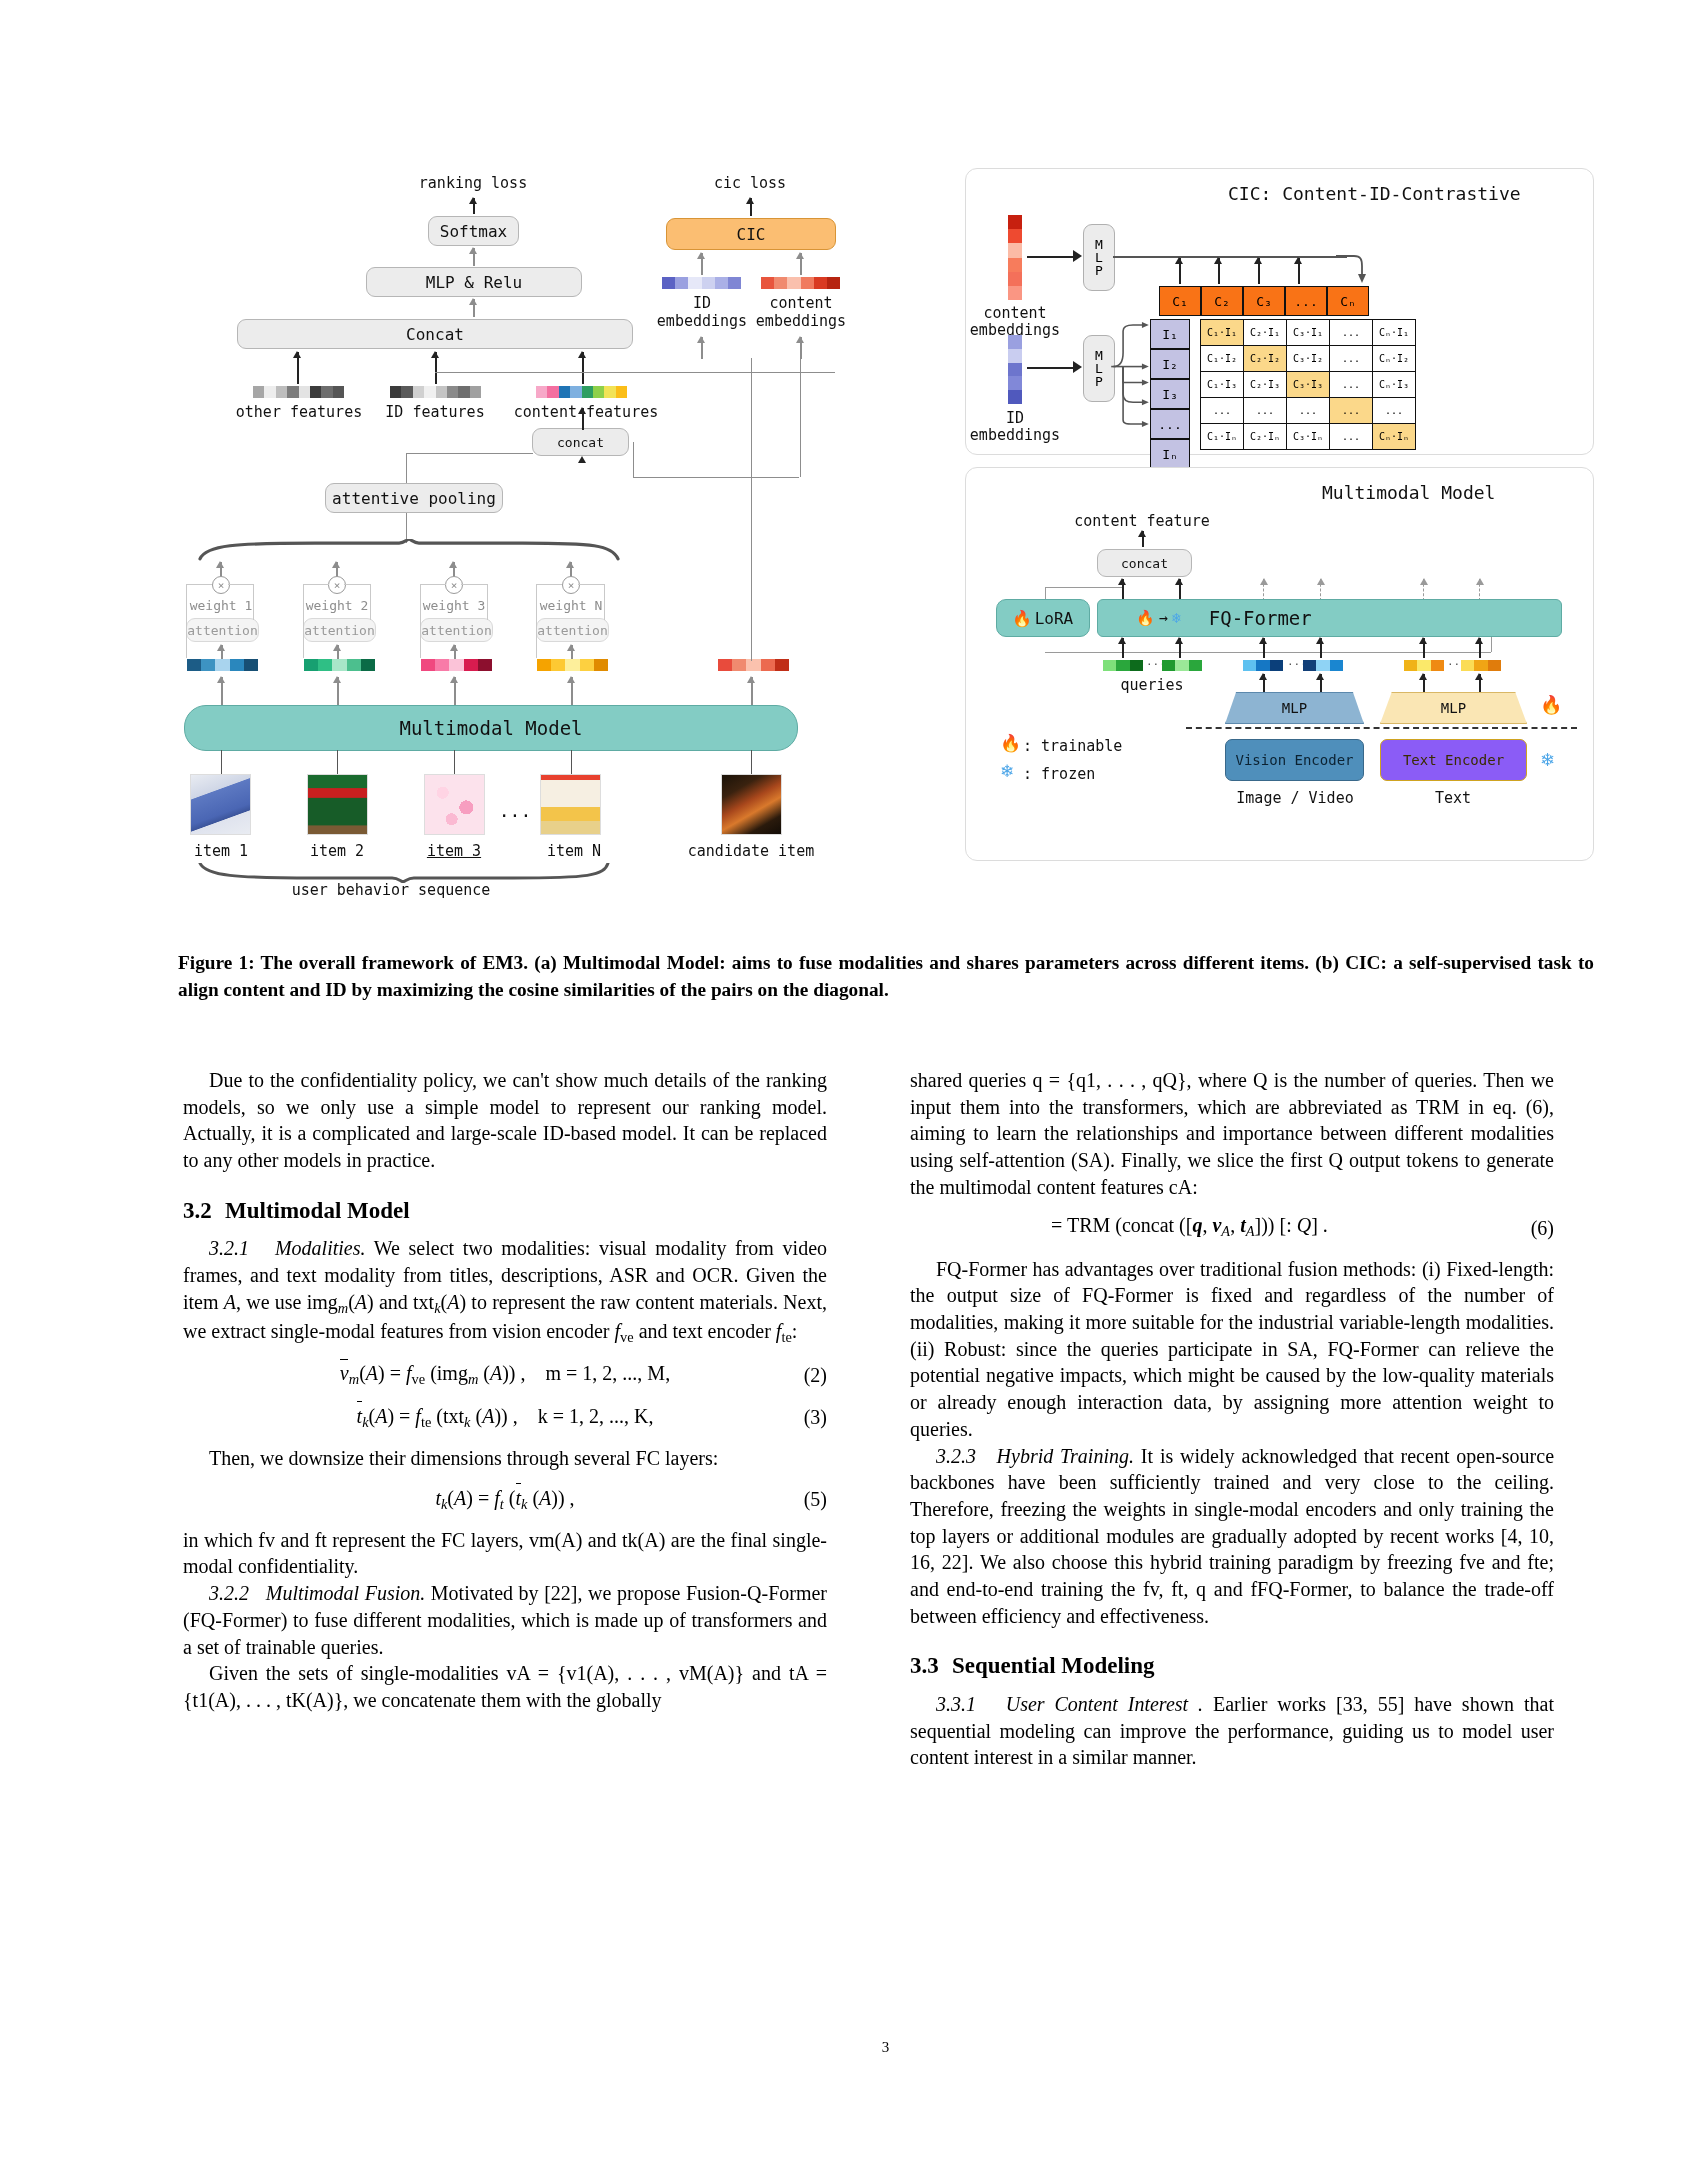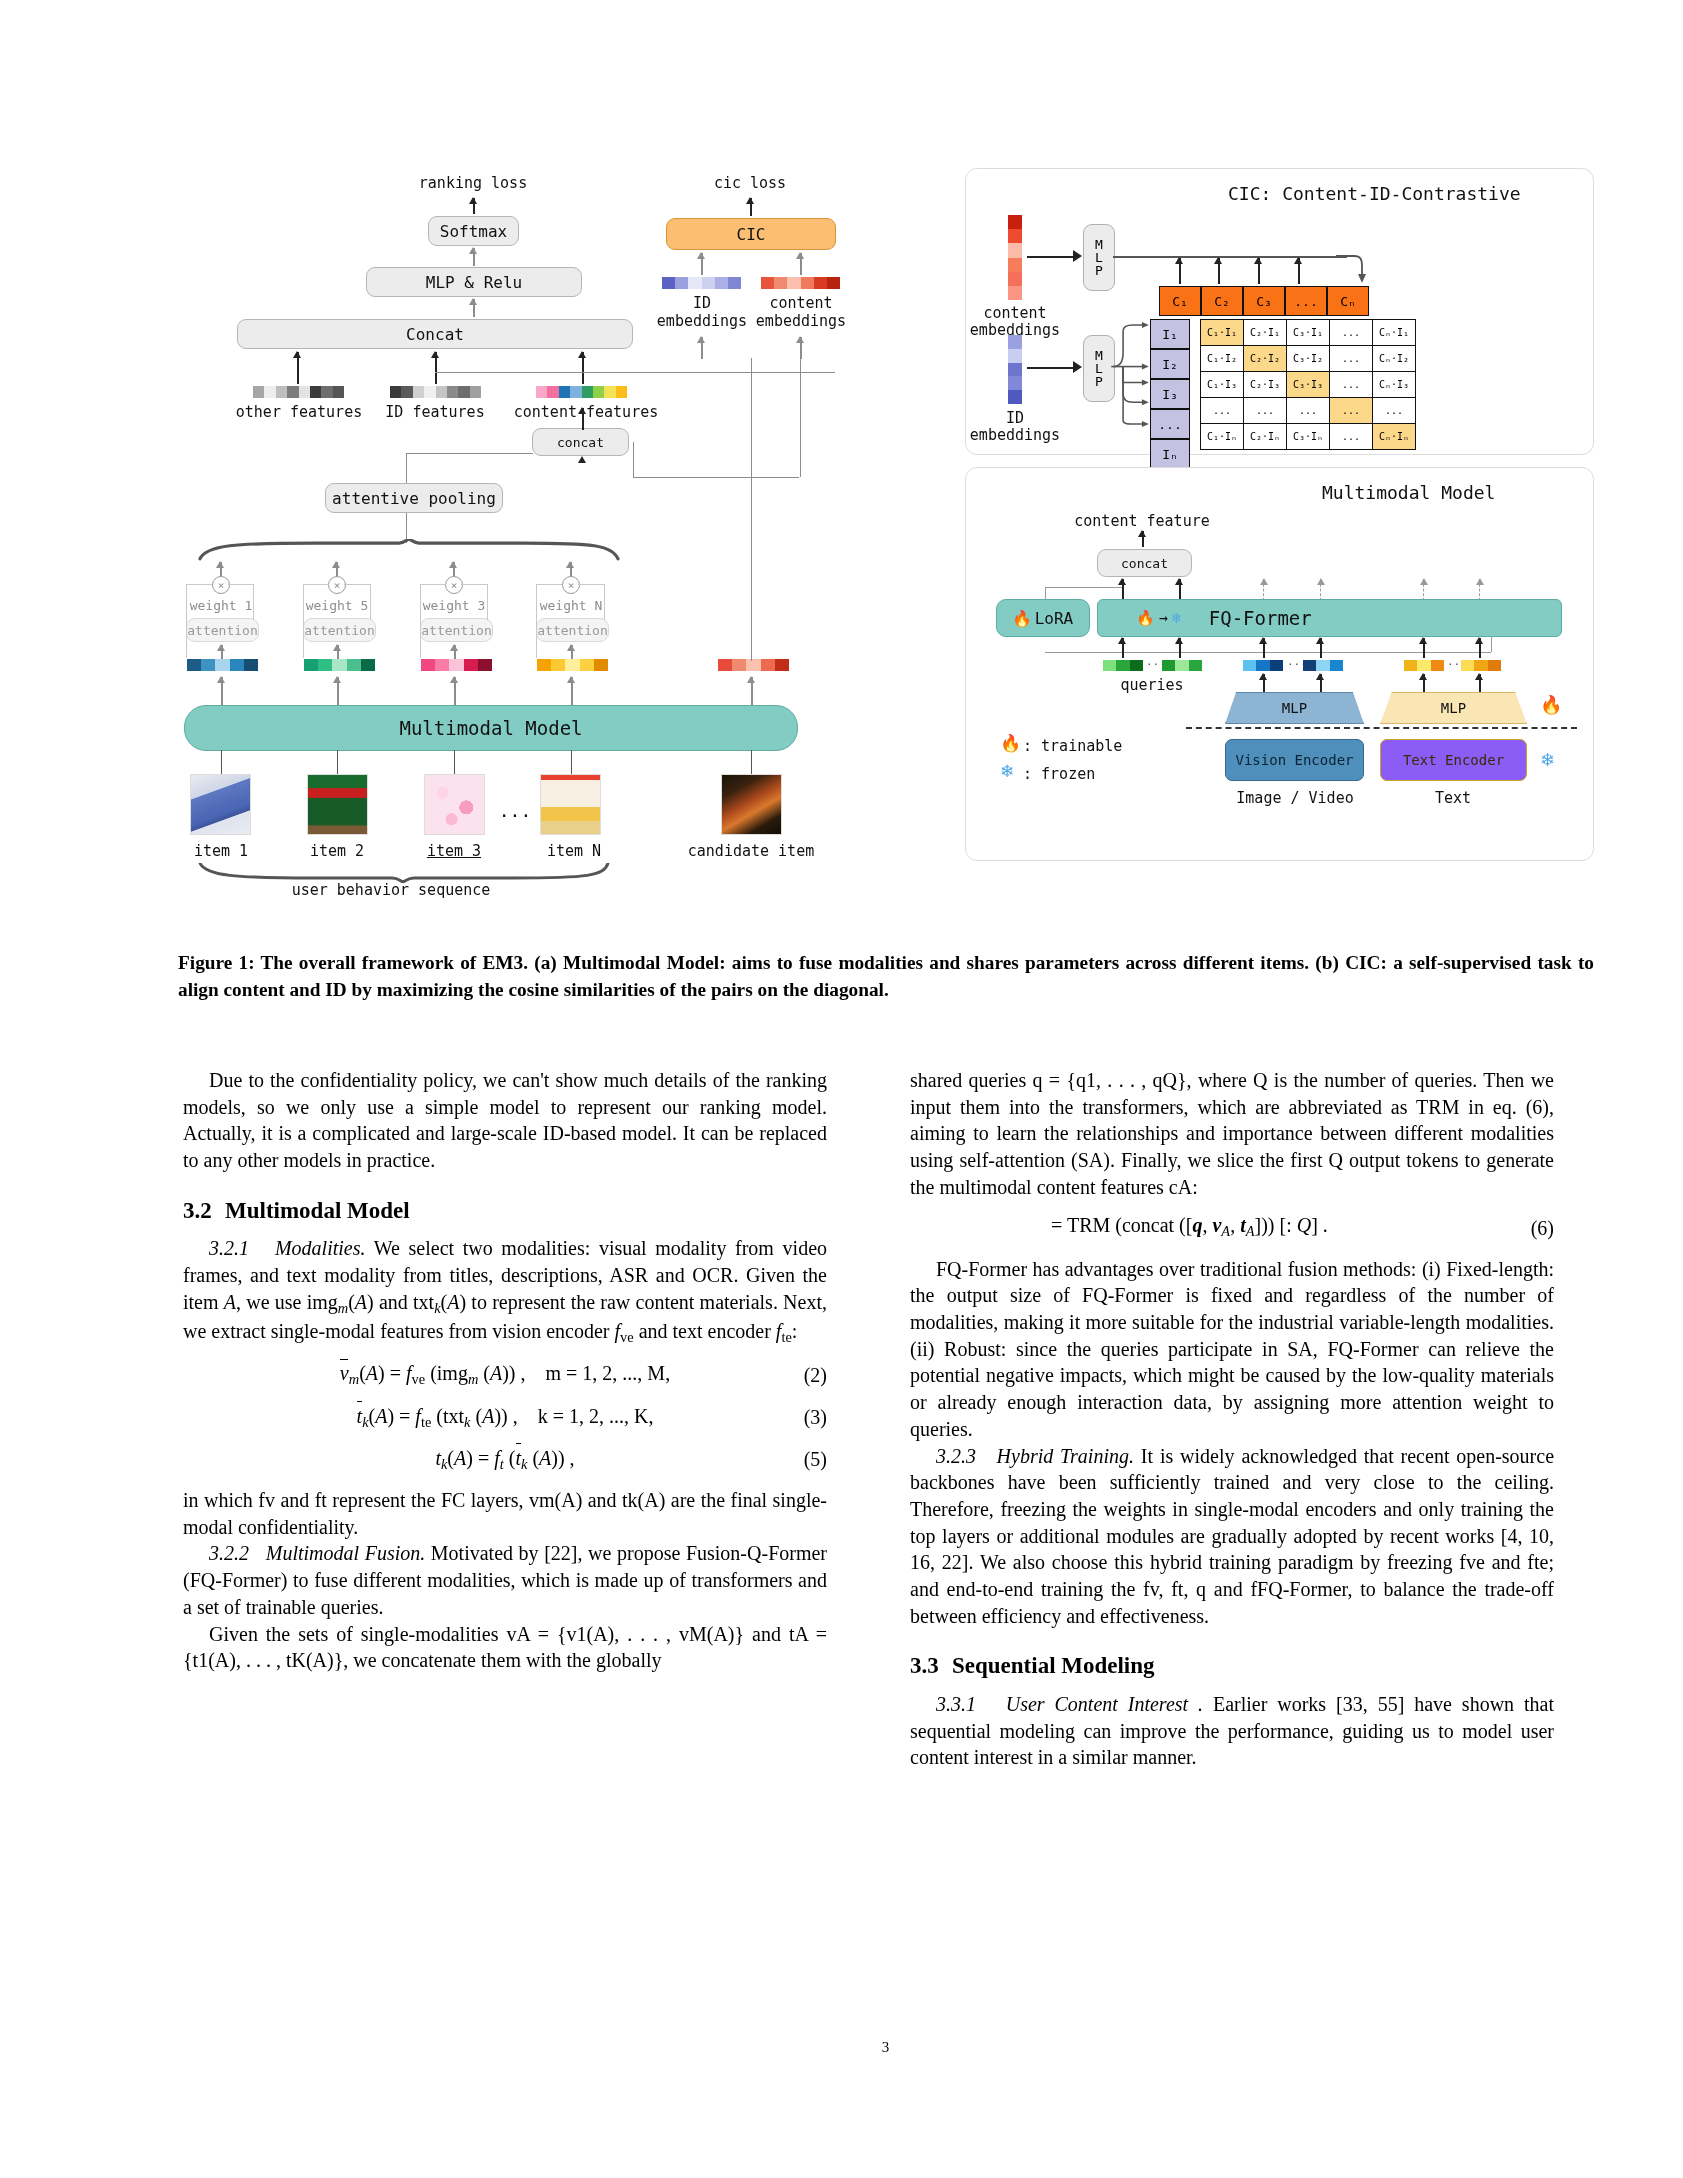--- a/index.html
+++ b/index.html
@@ -236,21 +236,21 @@
         <span style="background:#1c5c86"></span>
             <span style="background:#3d93c2"></span>
             <span style="background:#a9d4ee"></span>
         <span style="background:#2a87bd"></span>
             <span style="background:#174f74"></span>
       </div>
       <div class="arrow grey" style="left:43px;top:479px;height:28px;"></div>
 
       <div class="arrow grey" style="left:158px;top:364px;height:16px;"></div>
       <div class="circx" style="left:150px;top:378px;">×</div>
-      <span class="lbl c" style="left:159px;top:400px;color:#8d8d8d;font-size:13px;">weight 5</span>
+      <span class="lbl c" style="left:159px;top:400px;color:#8d8d8d;font-size:13px;">weight 2</span>
       <div class="box ghost small" style="left:125px;top:420px;width:73px;height:24px;">attention</div>
       <div class="hline" style="left:125px;top:386px;width:26px;background:#c9c9c9;"></div>
       <div class="vline" style="left:125px;top:386px;height:74px;background:#c9c9c9;"></div>
       <div class="hline" style="left:166px;top:386px;width:26px;background:#c9c9c9;"></div>
       <div class="vline" style="left:192px;top:386px;height:36px;background:#c9c9c9;"></div>
       <div class="arrow grey" style="left:159px;top:447px;height:14px;"></div>
       <div class="strip" style="left:126px;top:461px;width:71px;">
         <span style="background:#17a071"></span>
             <span style="background:#2fbf85"></span>
             <span style="background:#a8e6c8"></span>
@@ -573,20 +573,21 @@
   <div class="eq">
     <span class="ovl"><i>v</i></span><i class="sub">m</i>(<i>A</i>) = <i>f</i><span class="sub">ve</span> (img<i class="sub">m</i> (<i>A</i>)) ,&nbsp;&nbsp;&nbsp; <span>m = 1, 2, ..., M,</span>
     <span class="tag">(2)</span>
   </div>
 
   <div class="eq">
     <span class="ovl"><i>t</i></span><i class="sub">k</i>(<i>A</i>) = <i>f</i><span class="sub">te</span> (txt<i class="sub">k</i> (<i>A</i>)) ,&nbsp;&nbsp;&nbsp; <span>k = 1, 2, ..., K,</span>
     <span class="tag">(3)</span>
   </div>
 
+  <p>Then, we downsize their dimensions through several FC layers:</p>
 
 
   <div class="eq">
     <i>t</i><i class="sub">k</i>(<i>A</i>) = <i>f</i><i class="sub">t</i> (<span class="ovl"><i>t</i></span><i class="sub">k</i> (<i>A</i>)) ,
     <span class="tag">(5)</span>
   </div>
 
   <p class="noind">in which fv and ft represent the FC layers, vm(A) and tk(A) are the final single-modal confidentiality.</p>
 
   <p class="subsec"><i>3.2.2</i>&nbsp;&nbsp; <i>Multimodal Fusion.</i><span> Motivated by [22], we propose Fusion-Q-Former (FQ-Former) to fuse different modalities, which is made up of transformers and a set of trainable queries.</span></p>

